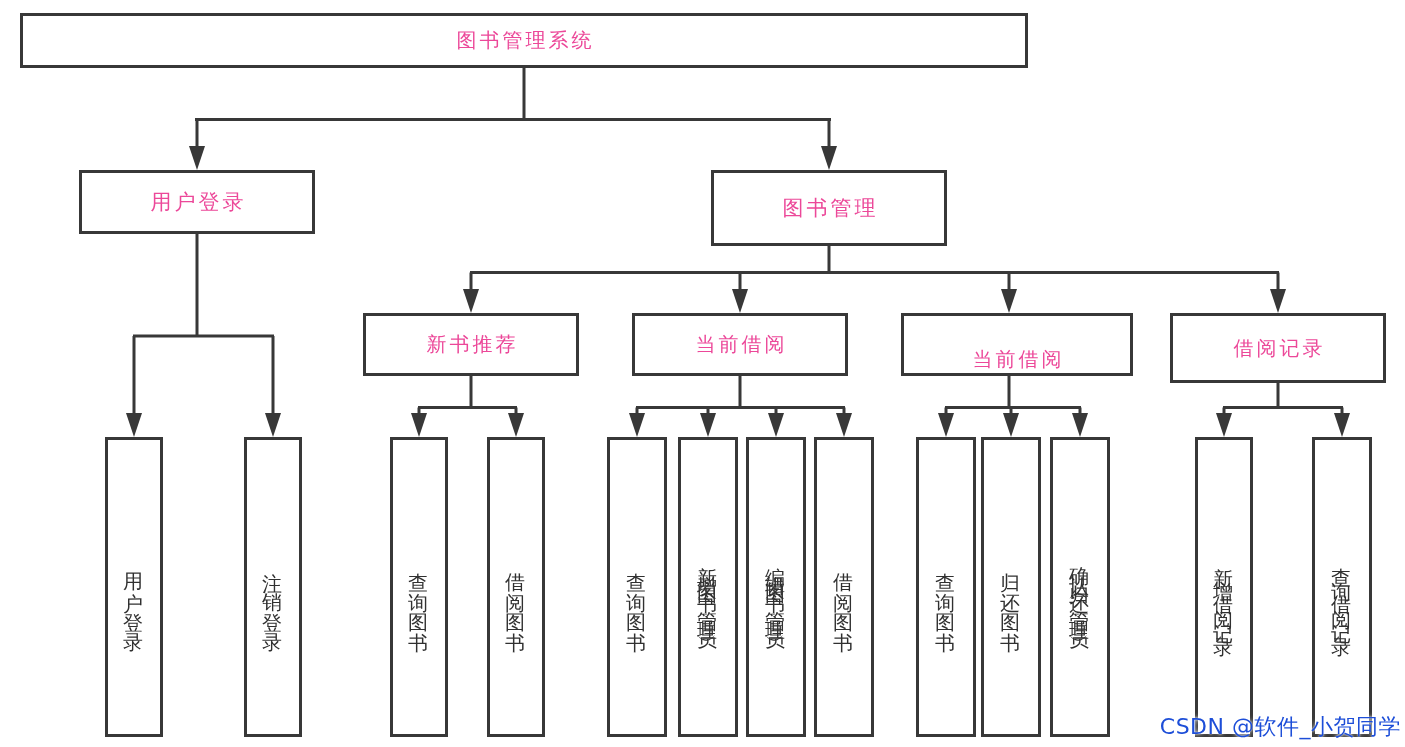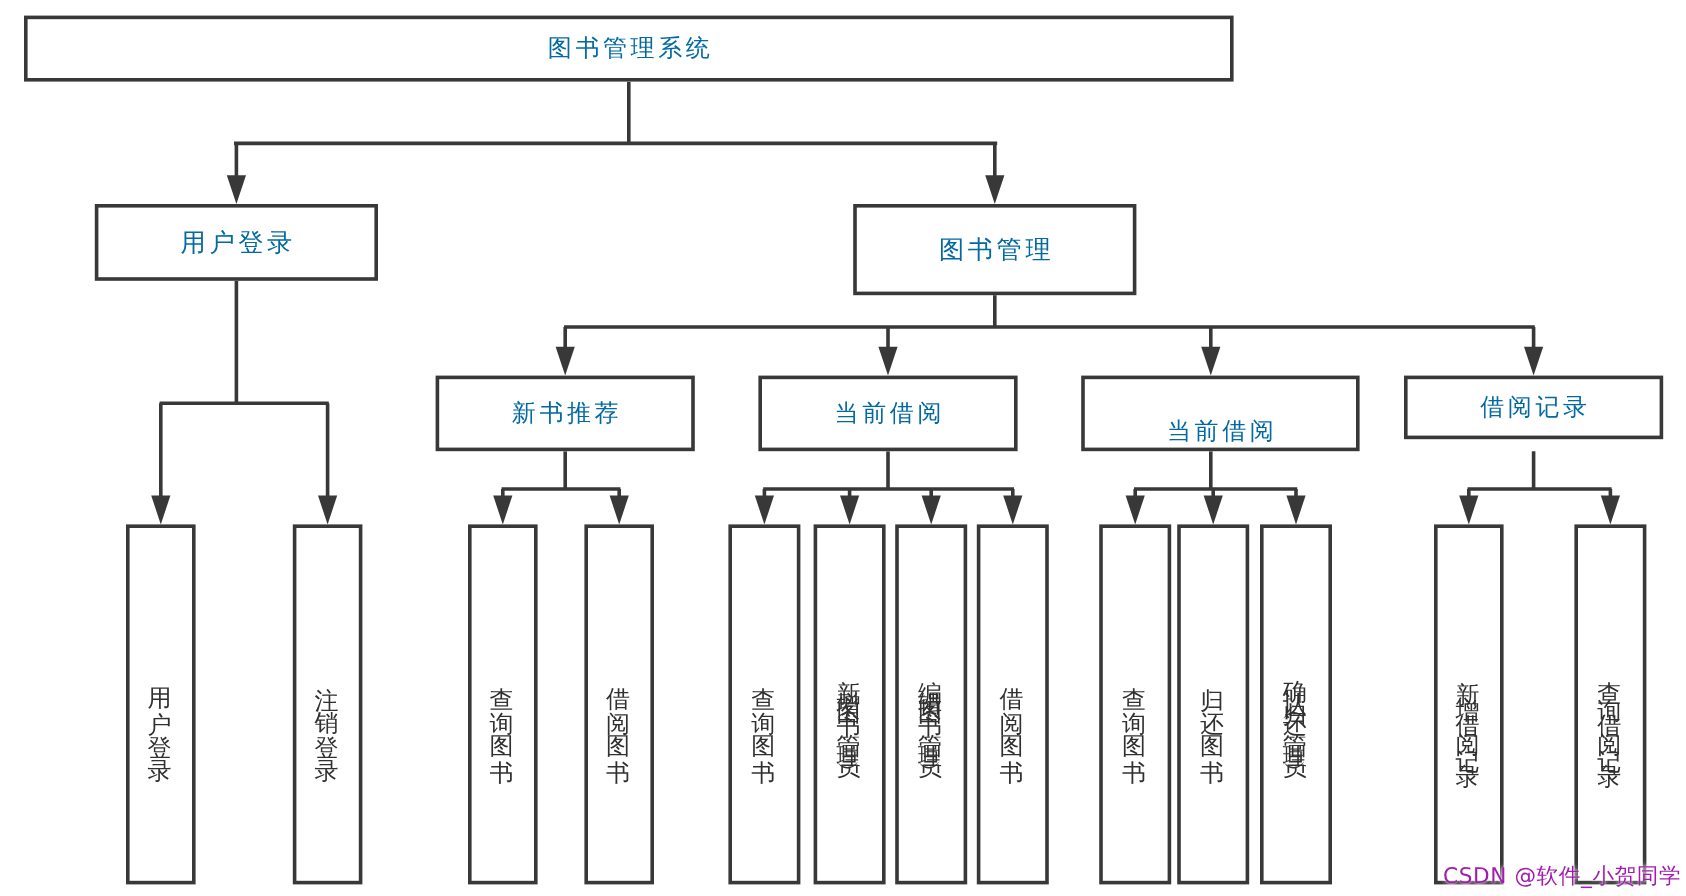--- a/index.html
+++ b/index.html
@@ -25,39 +25,39 @@
     display: flex;
     align-items: center;
     justify-content: center;
     overflow: hidden;
   }
   .htext {
     font-size: 20px;
     letter-spacing: 3px;
     margin-left: 3px; 
     white-space: nowrap;
-    color: #0369a1;
+    color: #ec4899;
   }
   .l2 .htext { font-size: 21px; }
   .vtext {
     writing-mode: vertical-rl;
     text-orientation: mixed;
     font-size: 20px;
     color: #303030;
     white-space: nowrap;
   }
   .sp-wide  { letter-spacing: 20px; margin-top: 20px; }
   .sp-mid   { letter-spacing: 14px; margin-top: 14px; }
   .sp-tight { letter-spacing: 9px;  margin-top: 9px;  }
   #watermark {
     position: absolute;
     right: 4px;
     bottom: 5px;
-    font-size: 18px;
-    color: #a21caf;
+    font-size: 22px;
+    color: #1d4ed8;
     letter-spacing: 0.5px;
     text-shadow: 0 0 5px #ffffff, 0 0 2px #ffffff;
     z-index: 5;
     white-space: nowrap;
   }
 </style>
 </head>
 <body>
 
 <div id="stage">
@@ -132,21 +132,21 @@
 
   <div class="box" style="left:363px; top:313px; width:216px; height:63px;">
     <span class="htext">新书推荐</span>
   </div>
   <div class="box" style="left:632px; top:313px; width:216px; height:63px;">
     <span class="htext">当前借阅</span>
   </div>
   <div class="box" style="left:901px; top:313px; width:232px; height:63px;align-items:flex-end;">
     <span class="htext">当前借阅</span>
   </div>
-  <div class="box" style="left:1170px; top:313px; width:216px; height:53px;">
+  <div class="box" style="left:1170px; top:313px; width:216px; height:70px;">
     <span class="htext">借阅记录</span>
   </div>
 
   <div class="box" style="left:105px; top:437px; width:58px; height:300px;">
     <span class="vtext sp-wide">用户登录</span>
   </div>
   <div class="box" style="left:244px; top:437px; width:58px; height:300px;">
     <span class="vtext sp-wide">注销登录</span>
   </div>
 

